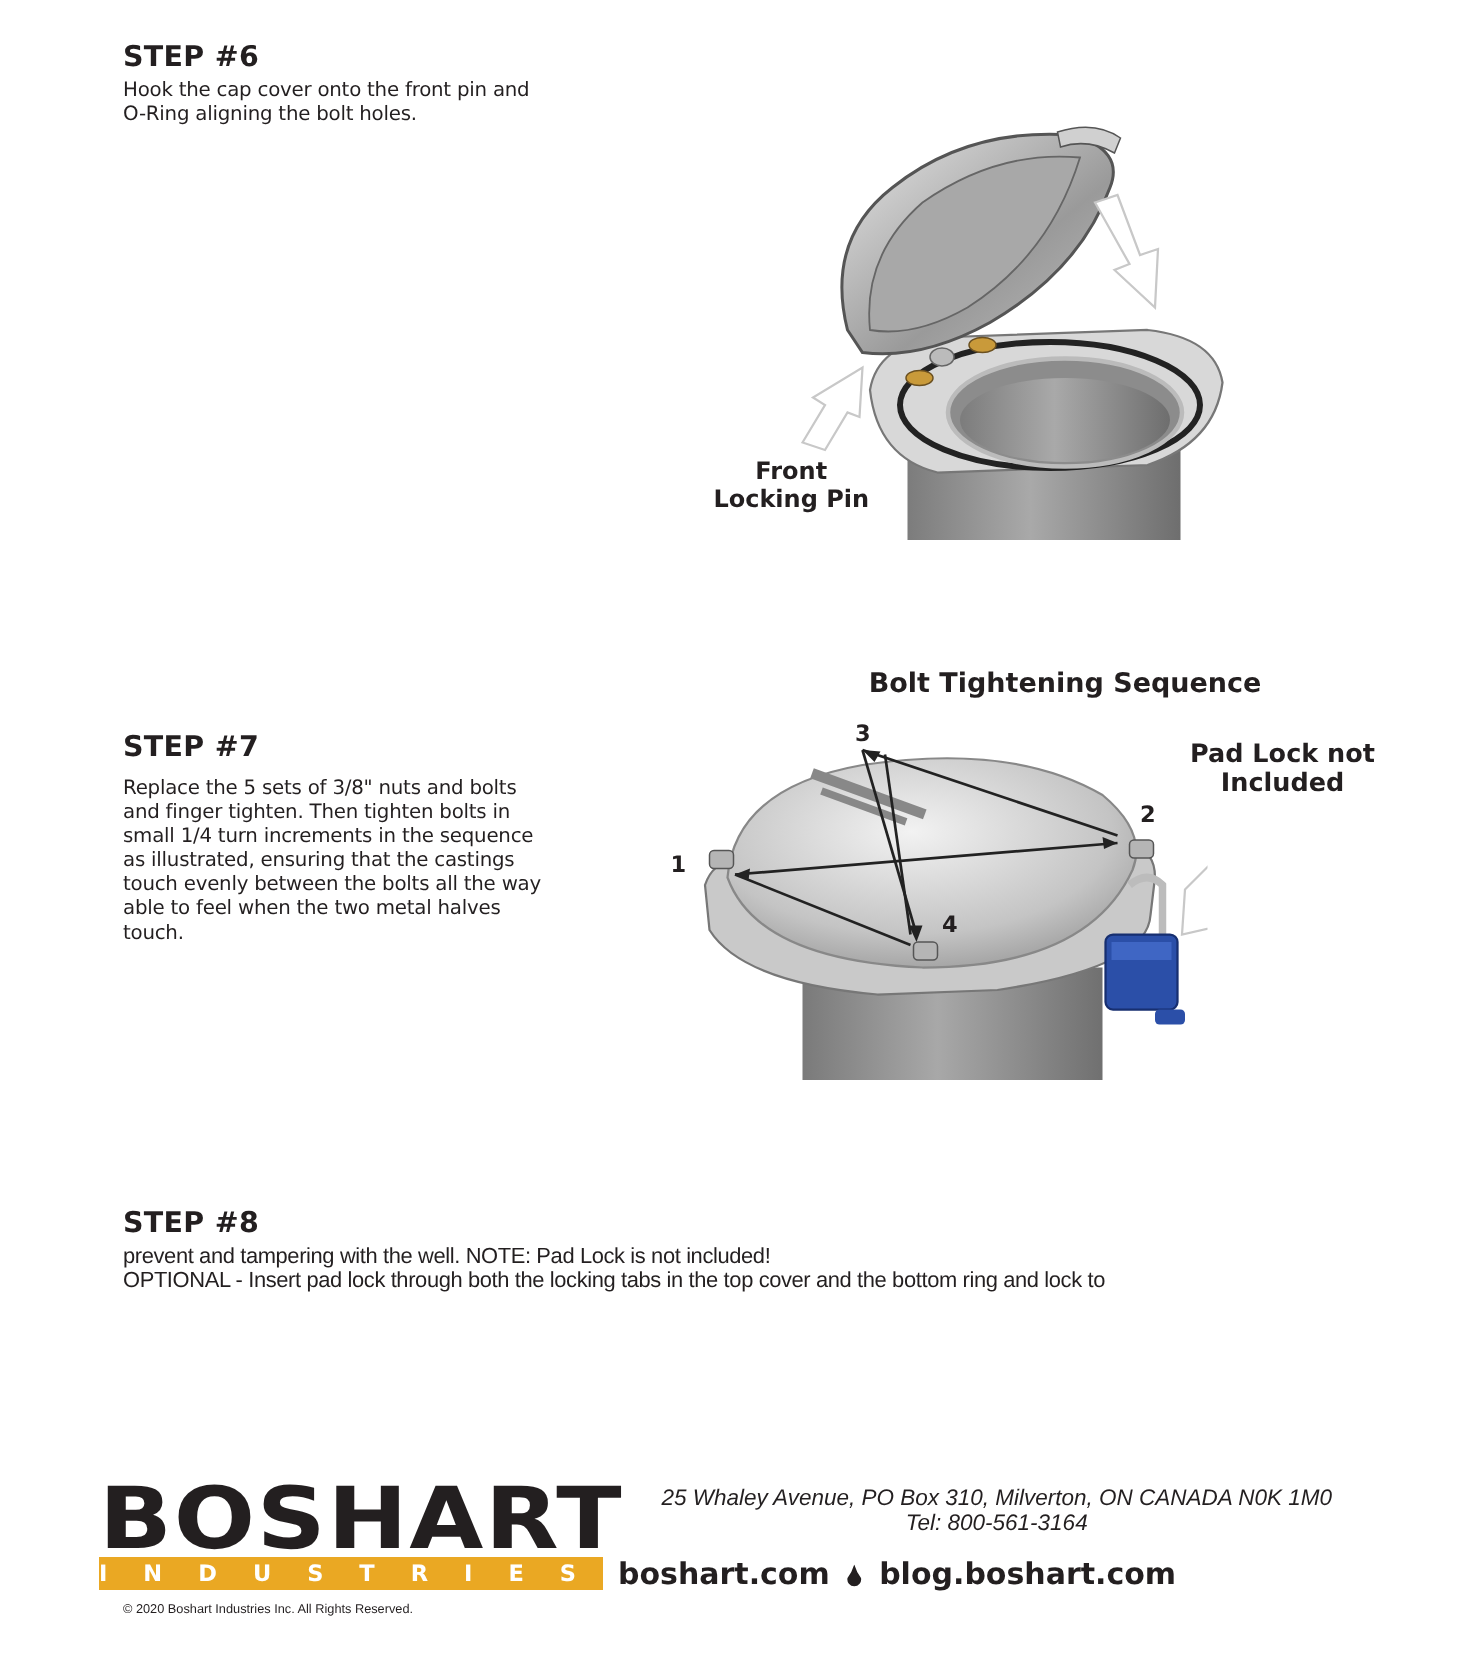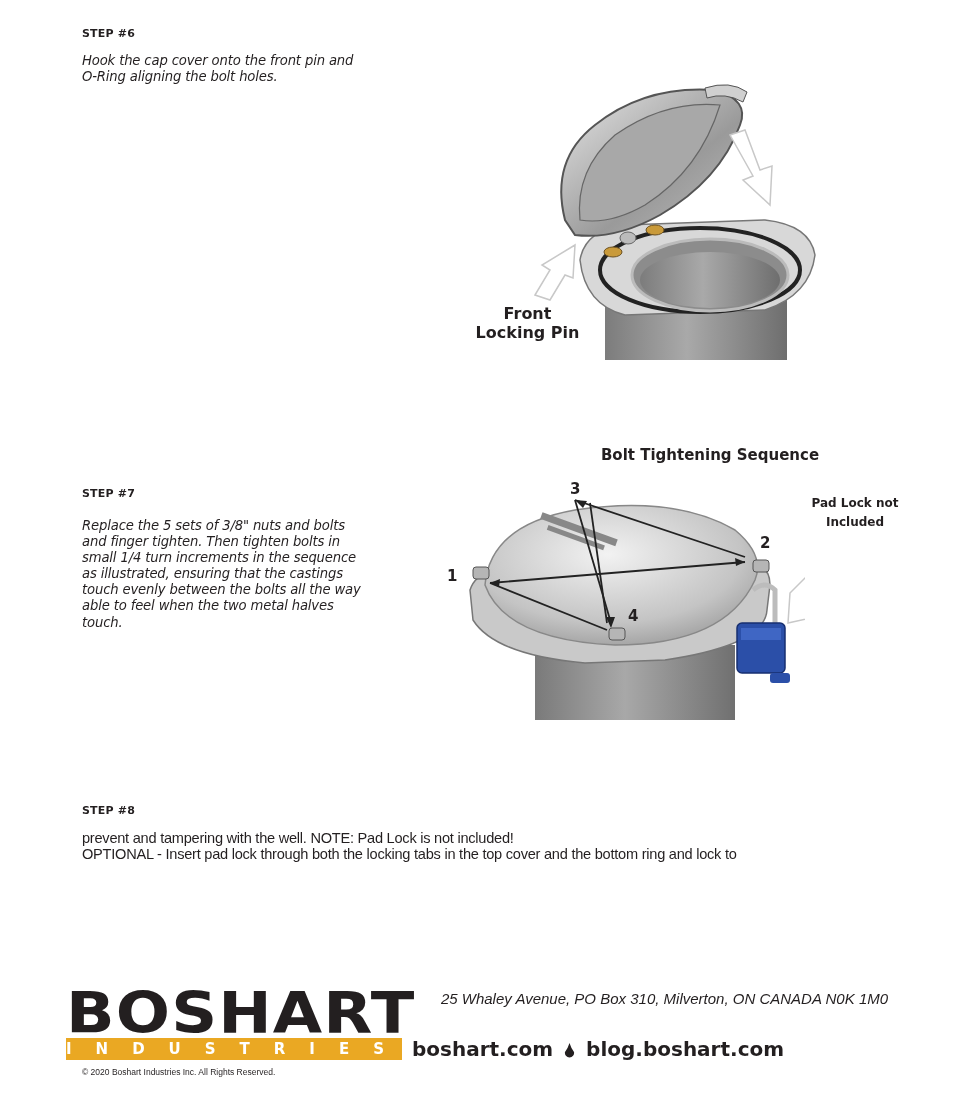--- a/index.html
+++ b/index.html
@@ -1,20 +1,20 @@
 <!DOCTYPE html>
 <html><head>
 <meta charset="utf-8">
 <style>
   html, body { margin:0; padding:0; background:#ffffff; }
   body { width:975px; height:1120px; position:relative; overflow:hidden;
          font-family:"DejaVu Sans", sans-serif; color:#231f20; }
   .abs { position:absolute; }
-  .step-title { font-family:"DejaVu Sans", sans-serif; font-weight:bold; font-size:11px; letter-spacing:0.2px; }
-  .step-body { font-family:"DejaVu Sans", sans-serif; font-size:13.2px; line-height:16px; letter-spacing:-0.15px;font-style:italic; }
+  .step-title { font-family:"DejaVu Sans", sans-serif; font-weight:bold; font-size:19px; letter-spacing:0.2px; }
+  .step-body { font-family:"DejaVu Sans", sans-serif; font-size:13.2px; line-height:16px; letter-spacing:-0.15px; }
   .label { font-family:"DejaVu Sans", sans-serif; font-weight:bold; font-size:16px; line-height:19px; text-align:center; }
   .num { font-family:"DejaVu Sans", sans-serif; font-weight:bold; font-size:15px; }
   .step8-body { font-family:"Liberation Sans", sans-serif; font-size:14.6px; line-height:16px; letter-spacing:-0.25px; }
   .footer-addr { font-family:"Liberation Sans", sans-serif; font-size:15px; line-height:17px; text-align:center;font-style:italic; }
   .footer-web { font-family:"DejaVu Sans", sans-serif; font-weight:bold; font-size:20px; }
   .logo-word { font-family:"DejaVu Sans", sans-serif; font-weight:bold; font-size:57px; letter-spacing:1px;
                color:#231f20; line-height:56px; transform:scaleX(1.12); transform-origin:left top; }
   .logo-bar { background:#eaa823; color:#ffffff; font-family:"DejaVu Sans", sans-serif; font-weight:bold;
               font-size:15px; letter-spacing:24px; text-align:center; line-height:22px; }
   .copyright { font-family:"Liberation Sans", sans-serif; font-size:8.5px; }
@@ -72,21 +72,21 @@
 <div class="abs step-body" style="left:82px; top:518px; width:340px; line-height:16.1px;">
   <div>Replace the 5 sets of 3/8" nuts and bolts</div>
   <div>and finger tighten. Then tighten bolts in</div>
   <div>small 1/4 turn increments in the sequence</div>
   <div>as illustrated, ensuring that the castings</div>
   <div>touch evenly between the bolts all the way</div>
   <div>able to feel when the two metal halves</div>
   <div>touch.</div>
 </div>
 
-<div class="abs label" style="left:560px; top:446px; width:300px; font-size:15px;">Bolt Tightening Sequence</div>
+<div class="abs label" style="left:560px; top:446px; width:300px; font-size:18px;">Bolt Tightening Sequence</div>
 
 <div class="abs" style="left:465px; top:495px; width:340px; height:225px;">
   <svg width="340" height="225" viewBox="0 0 340 225">
     <defs>
       <linearGradient id="pipe2" x1="0" x2="1">
         <stop offset="0" stop-color="#7a7a7a"></stop>
           <stop offset="0.45" stop-color="#a8a8a8"></stop>
           <stop offset="1" stop-color="#707070"></stop>
       </linearGradient>
       <radialGradient id="dome" cx="0.45" cy="0.35" r="0.7">
@@ -132,39 +132,40 @@
     <rect x="305" y="178" width="20" height="10" rx="3" fill="#2b4fa8"></rect>
 
     <path d="M325 98 L343 80 L360 97 L342 114 L350 122 L323 128 Z" fill="#fff" stroke="#c8c8c8" stroke-width="1.5"></path>
   </svg>
 </div>
 <div class="abs num" style="left:570px; top:480px;">3</div>
 <div class="abs num" style="left:760px; top:534px;">2</div>
 <div class="abs num" style="left:447px; top:567px;">1</div>
 <div class="abs num" style="left:628px; top:607px;">4</div>
 
-<div class="abs label" style="left:785px; top:494px; width:140px; font-size:12px;">
+<div class="abs label" style="left:785px; top:494px; width:140px; font-size:17px;">
   <div>Pad Lock not</div>
   <div>Included</div>
 </div>
 
 <div class="abs step-title" style="left:82px; top:804px;">STEP #8</div>
 <div class="abs step8-body" style="left:82px; top:830px; width:830px;">
   <div>prevent and tampering with the well. NOTE: Pad Lock is not included!</div>
   <div>OPTIONAL - Insert pad lock through both the locking tabs in the top cover and the bottom ring and lock to</div>
 </div>
 
 <div class="abs" style="left:66px; top:985px; width:336px; height:95px;">
   <div class="logo-word">BOSHART</div>
   <div class="abs logo-bar" style="left:0; top:53px; width:336px; height:22px;">INDUSTRIES</div>
 </div>
 <div class="abs copyright" style="left:82px; top:1067px;">© 2020 Boshart Industries Inc. All Rights Reserved.</div>
 
 <div class="abs footer-addr" style="left:412px; top:990px; width:505px;">
   <div>25 Whaley Avenue,  PO Box 310,  Milverton, ON  CANADA  N0K 1M0</div>
+  <div>Tel: 800-561-3164</div>
 </div>
 
 <div class="abs footer-web" style="left:412px; top:1037px; width:505px; text-align:left;">
   <span>boshart.com</span>
   <span style="display:inline-block; vertical-align:middle; margin:0 4px;">
     <svg width="11" height="16" viewBox="0 0 11 16">
         <path d="M5.5 0 Q7 5 10 9 A4.6 4.6 0 1 1 1 9 Q4 5 5.5 0 Z" fill="#231f20"></path>
       </svg>
   </span>
   <span>blog.boshart.com</span>

